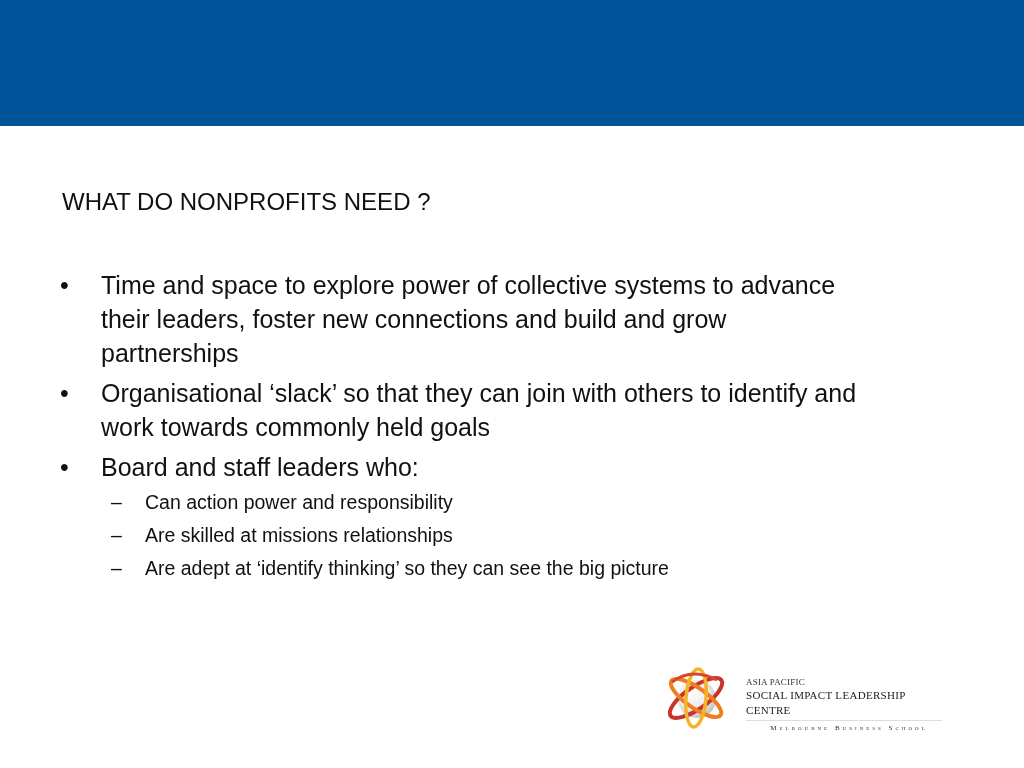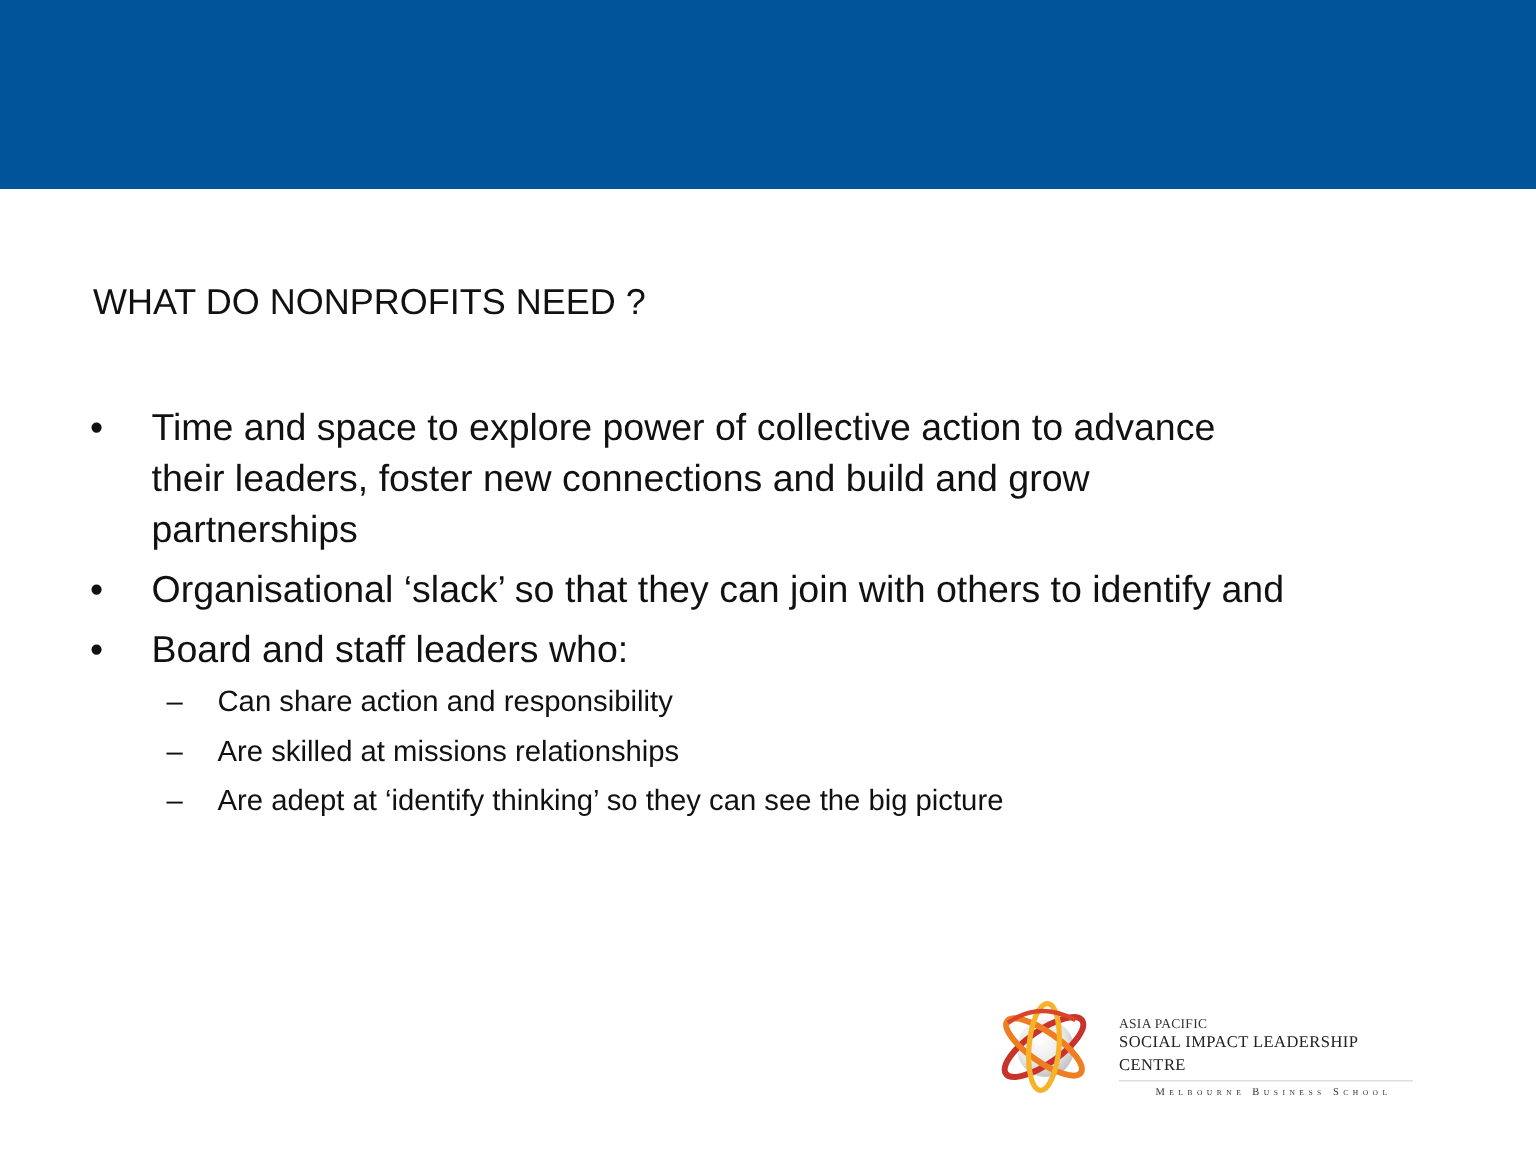--- a/index.html
+++ b/index.html
@@ -52,36 +52,37 @@
 <body>
 
 <div class="slide">
   <div class="header-band"></div>
 
   <div class="title">WHAT DO NONPROFITS NEED ?</div>
 
   <div class="bullet-list">
     <div class="bullet">
       <span class="marker">•</span>
-      <div>Time and space to explore power of collective action to advance</div>
+      <div>Time and space to explore power of collective systems to advance</div>
       <div>their leaders, foster new connections and build and grow</div>
       <div>partnerships</div>
     </div>
     <div class="bullet spaced">
       <span class="marker">•</span>
       <div>Organisational ‘slack’ so that they can join with others to identify and</div>
+      <div>work towards commonly held goals</div>
     </div>
     <div class="bullet spaced">
       <span class="marker">•</span>
       <div>Board and staff leaders who:</div>
     </div>
     <div class="sub-list">
       <div class="sub-bullet">
         <span class="marker">–</span>
-        <span>Can share action and responsibility</span>
+        <span>Can action power and responsibility</span>
       </div>
       <div class="sub-bullet">
         <span class="marker">–</span>
         <span>Are skilled at missions relationships</span>
       </div>
       <div class="sub-bullet">
         <span class="marker">–</span>
         <span>Are adept at ‘identify thinking’ so they can see the big picture</span>
       </div>
     </div>

